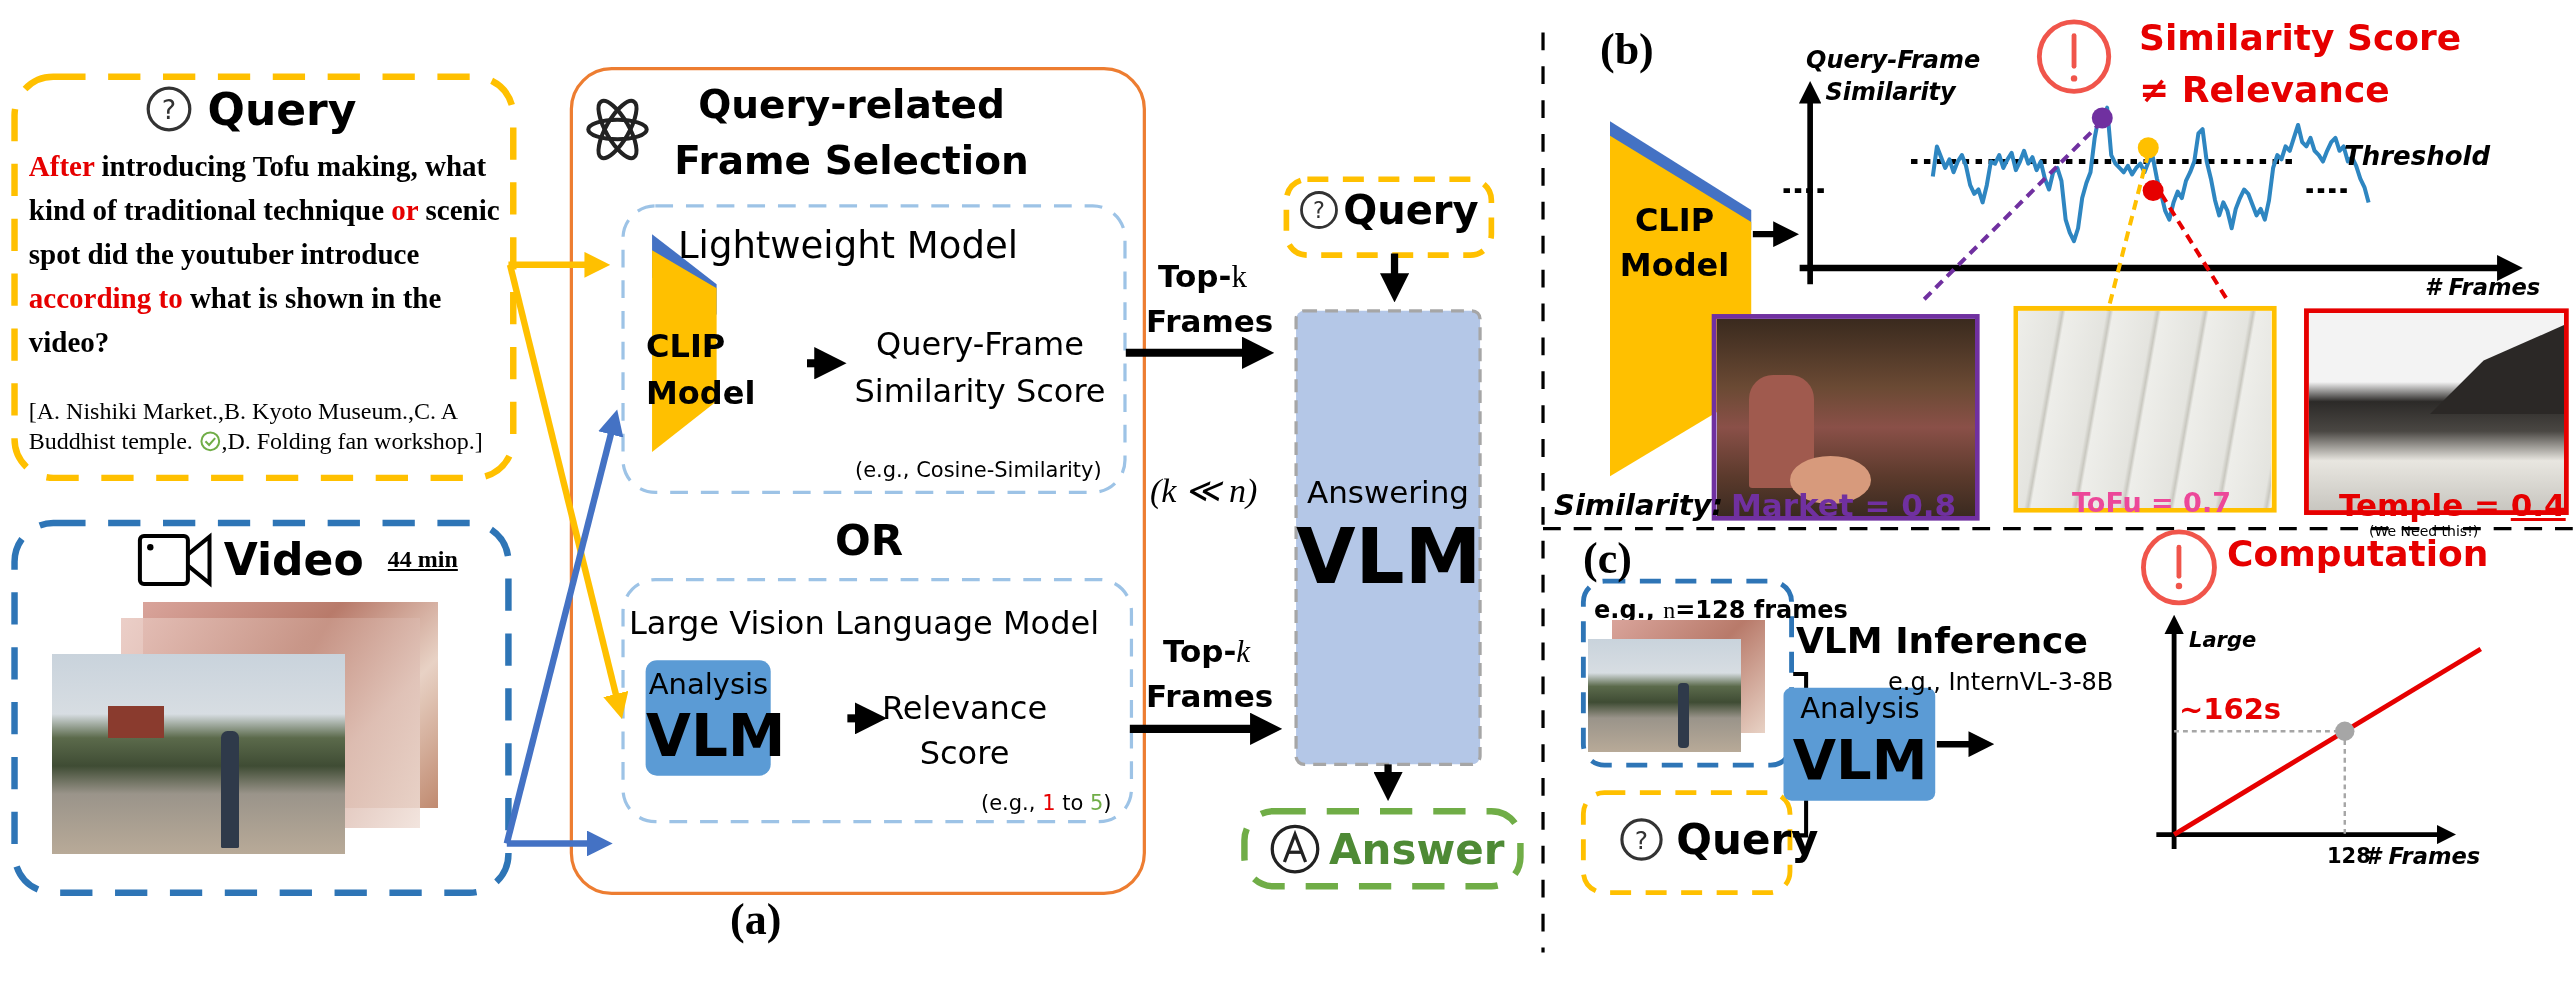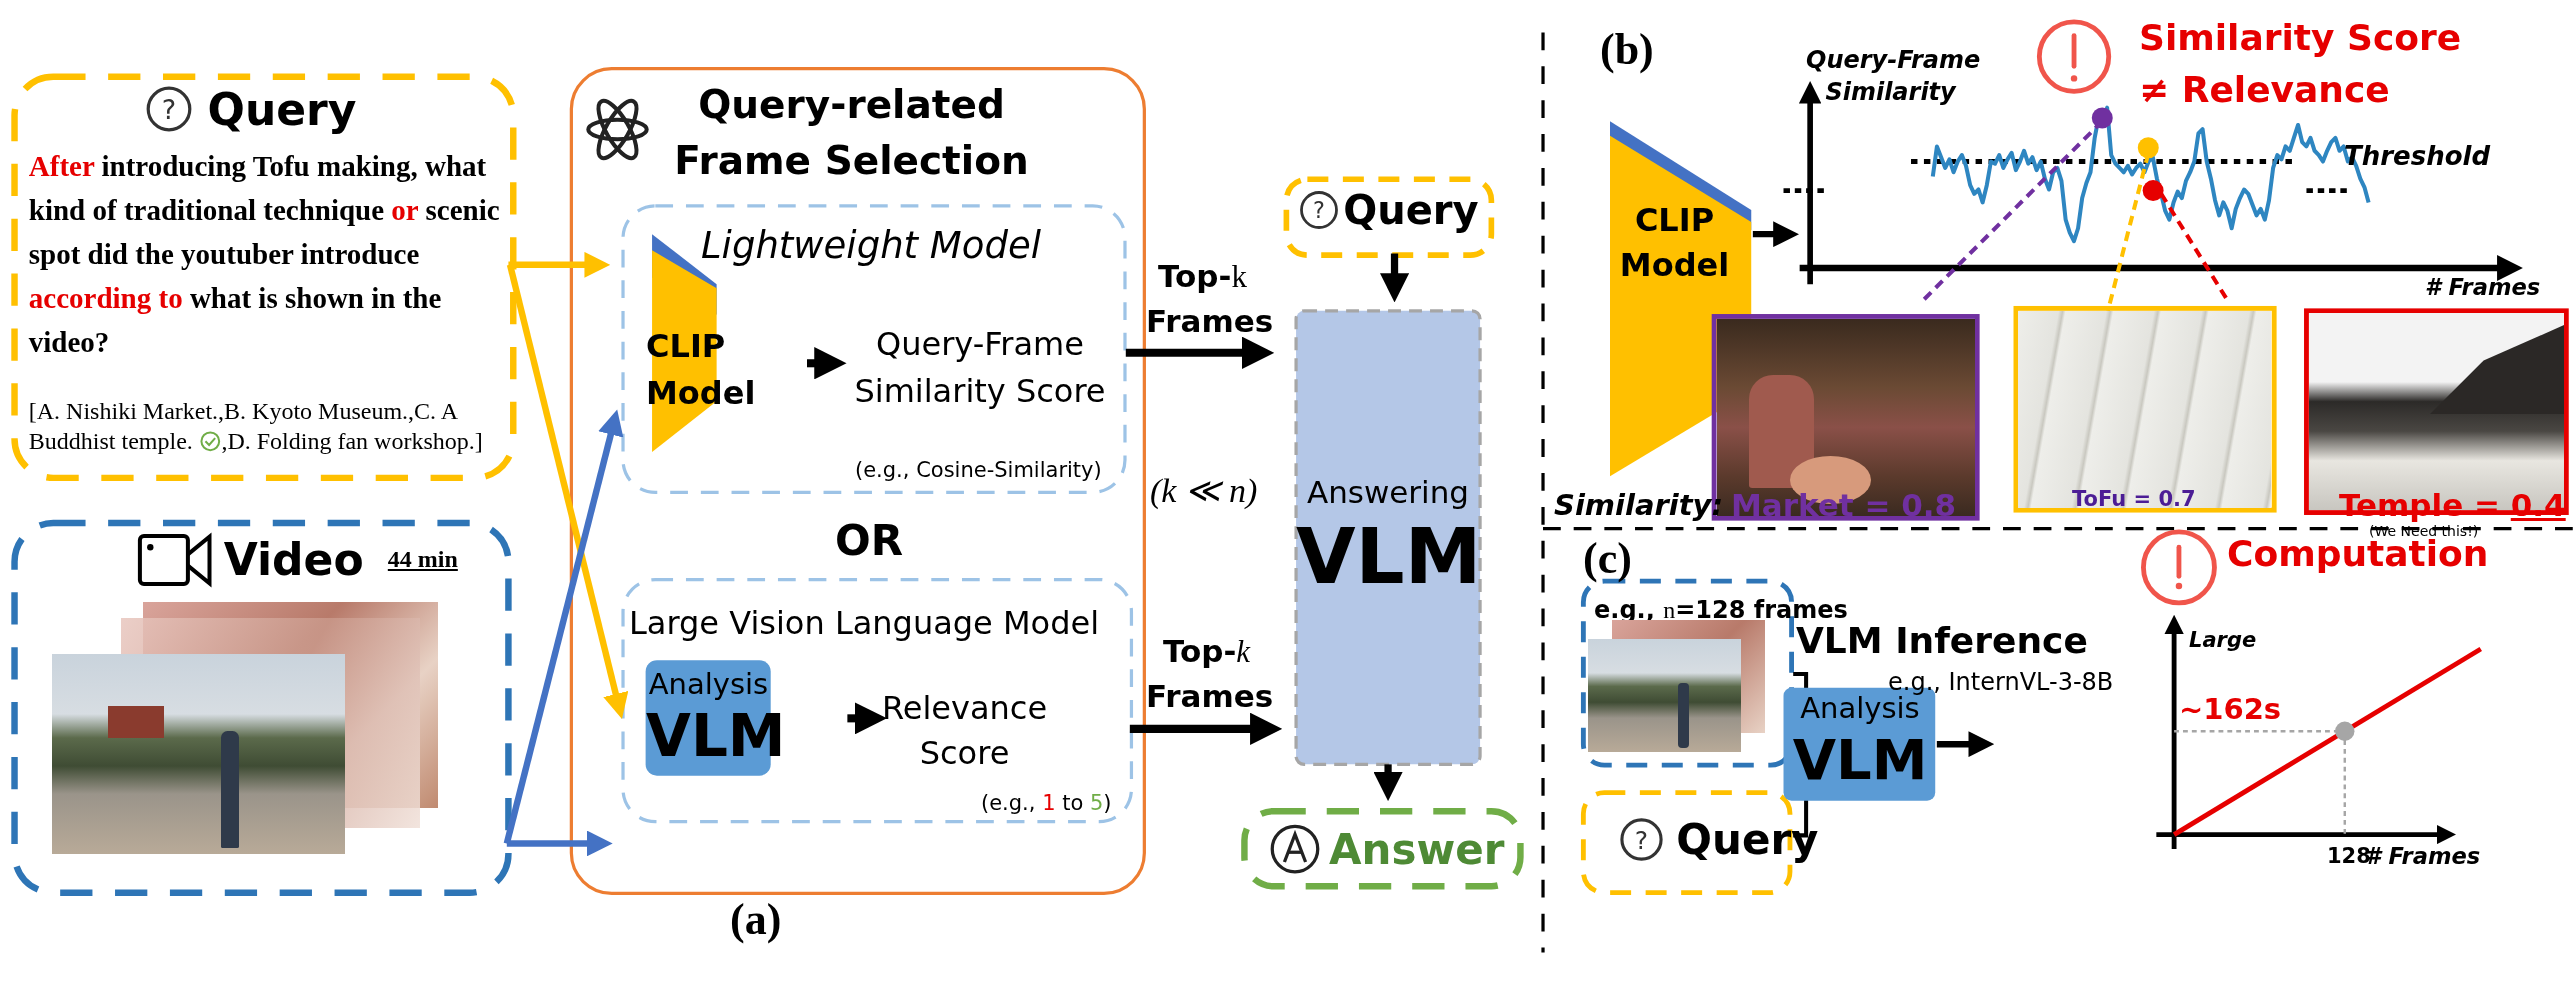--- a/index.html
+++ b/index.html
@@ -171,21 +171,21 @@
 <svg class="abs" style="left:585px; top:93px;" width="65" height="73" viewBox="0 0 80 90">
   <ellipse cx="40" cy="45" rx="14" ry="40" fill="none" stroke="#222" stroke-width="5" transform="rotate(-30 40 45)"></ellipse>
   <ellipse cx="40" cy="45" rx="14" ry="40" fill="none" stroke="#222" stroke-width="5" transform="rotate(30 40 45)"></ellipse>
   <ellipse cx="40" cy="45" rx="36" ry="12" fill="none" stroke="#222" stroke-width="5"></ellipse>
 </svg>
 <div class="abs sans bold center" style="left:662px; top:77px; width:379px; font-size:39px; line-height:56px;">
   <div>Query-related</div>
   <div>Frame Selection</div>
 </div>
 
-<div class="abs sans" style="left:701px; top:224px; font-size:37px;font-style:italic;">Lightweight Model</div>
+<div class="abs sans" style="left:678px; top:224px; font-size:37px;">Lightweight Model</div>
 <div class="abs sans bold center" style="left:646px; top:323px; width:77px; font-size:32px; line-height:47px;">
   <div>CLIP</div>
   <div>Model</div>
 </div>
 <div class="abs sans center" style="left:843px; top:321px; width:274px; font-size:32px; line-height:47px;">
   <div>Query-Frame</div>
   <div>Similarity Score</div>
 </div>
 <div class="abs sans" style="left:855px; top:458px; font-size:21px;">(e.g., Cosine-Similarity)</div>
 
@@ -258,21 +258,21 @@
   <div class="abs" style="left:32px; top:56px; width:65px; height:113px; background:#a05a4e; border-radius:24px 24px 3.2px 3.2px;"></div>
   <div class="abs" style="left:73px; top:137px; width:81px; height:48px; background:#d79a7c; border-radius:50%;"></div>
 </div>
 <div class="photo" style="left:2018px; top:311px; width:253px; height:197px; background:repeating-linear-gradient(100deg,#eeeeea 0px,#e4e4df 40px,#c9c8c0 44px,#eeeeea 47px);"></div>
 <div class="photo" style="left:2309px; top:313px; width:255px; height:197px; background:linear-gradient(180deg,#f3f3f3 0%,#f3f3f3 35%,#2c2a28 45%,#4a4743 60%,#e8e6e0 75%,#c8c6c0 100%);">
   <div class="abs" style="left:121px; top:12px; width:134px; height:89px; background:#2b2826; clip-path:polygon(100% 0,100% 100%,0 100%,40% 40%);"></div>
 </div>
 
 <div class="abs sans bold ital" style="left:1554px; top:488px; font-size:29px;">Similarity:</div>
 <div class="abs sans bold" style="left:1731px; top:487px; font-size:31px; color:#7030a0;">Market = 0.8</div>
-<div class="abs sans bold" style="left:2072px; top:487px; font-size:21px; color:#4c1d95;">ToFu = 0.7</div>
+<div class="abs sans bold" style="left:2072px; top:487px; font-size:27px; color:#ec4899;">ToFu = 0.7</div>
 <div class="abs sans bold red" style="left:2339px; top:487px; font-size:31px;">
   <span>Temple = </span><span style="text-decoration:underline;">0.4</span>
 </div>
 <div class="abs sans" style="left:2369px; top:523px; font-size:14px;">(We Need this!)</div>
 
 <div class="abs serif bold" style="left:1583px; top:533px; font-size:44px;">(c)</div>
 <div class="abs sans bold" style="left:1594px; top:596px; font-size:24px;">
   <span>e.g., </span><span class="serif" style="font-weight:normal;">n</span><span>=128 frames</span>
 </div>
 <div class="photo" style="left:1612px; top:620px; width:153px; height:113px; background:linear-gradient(135deg,#d9a49b,#b87a6a 50%,#e8d2c5);"></div>

